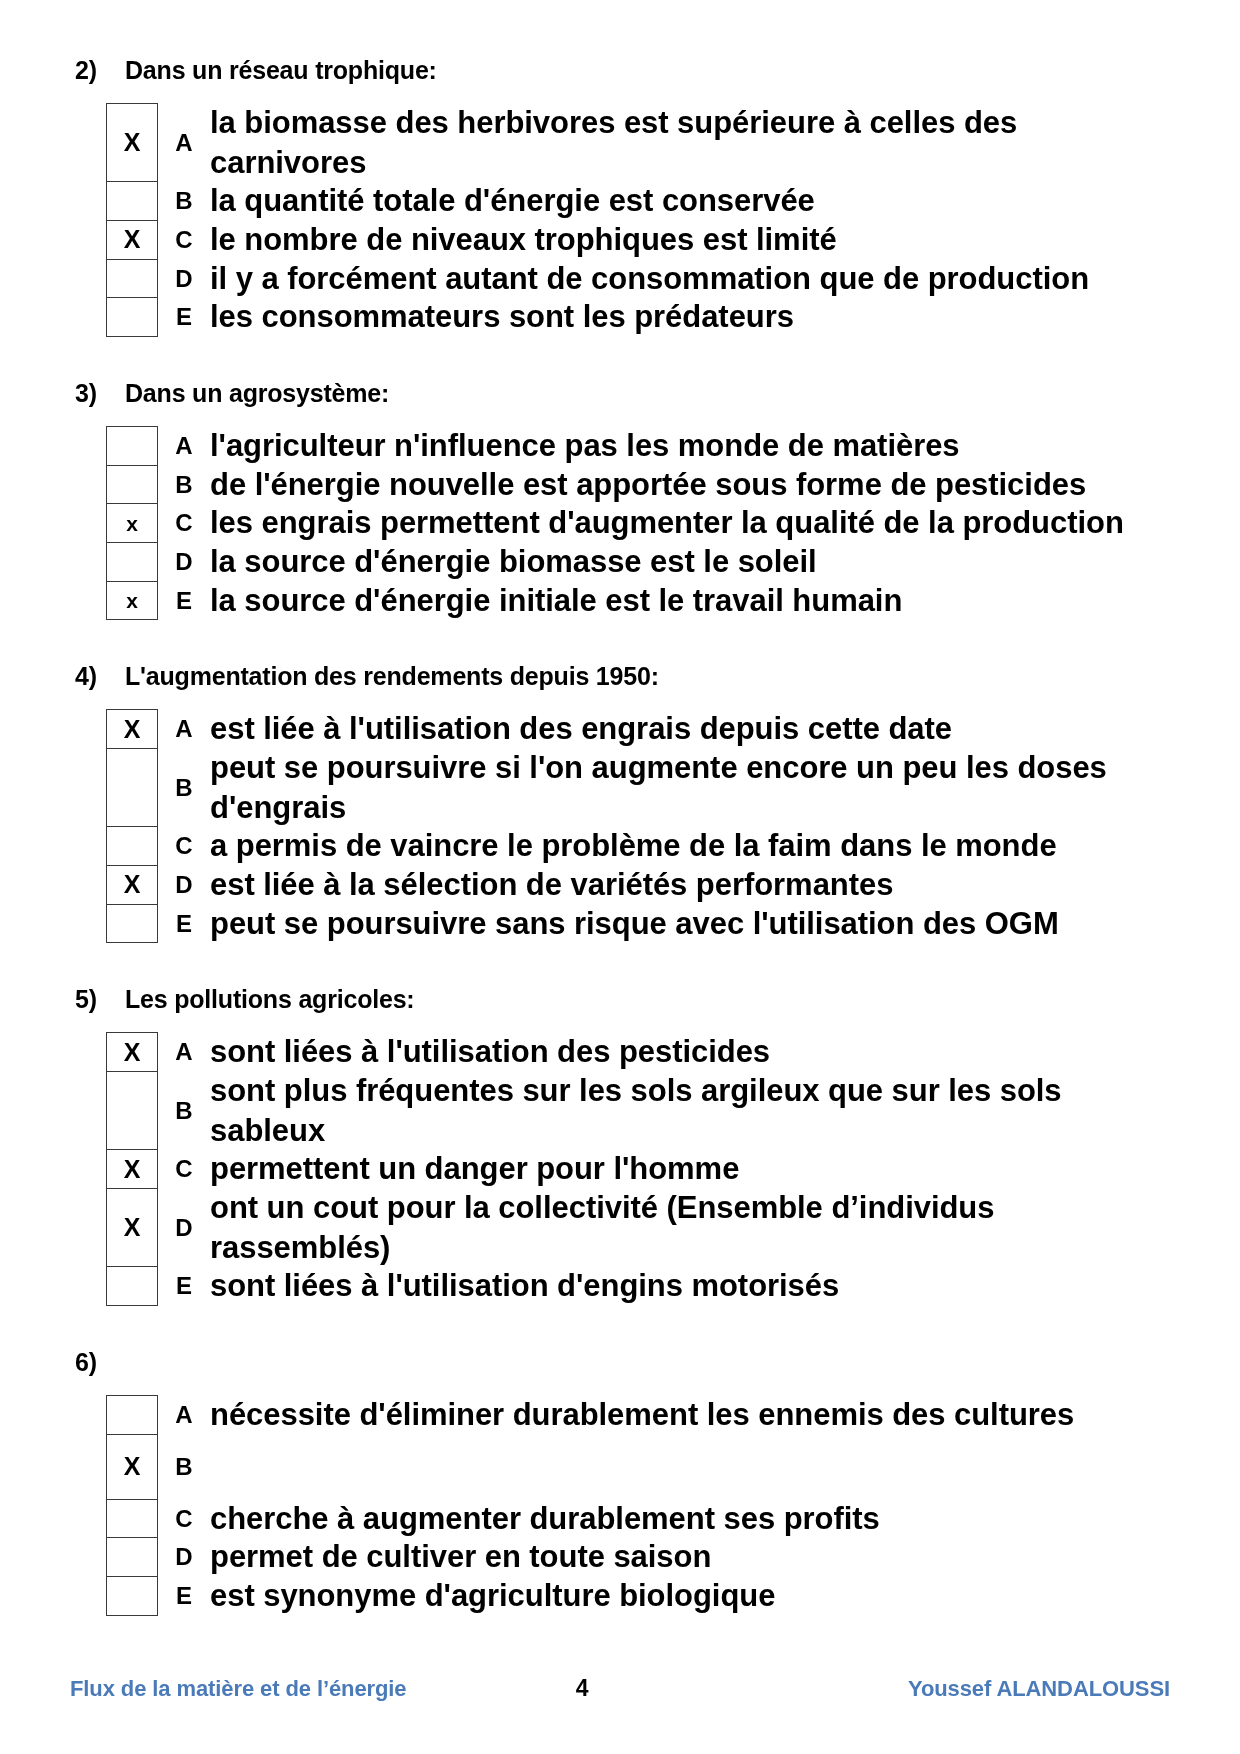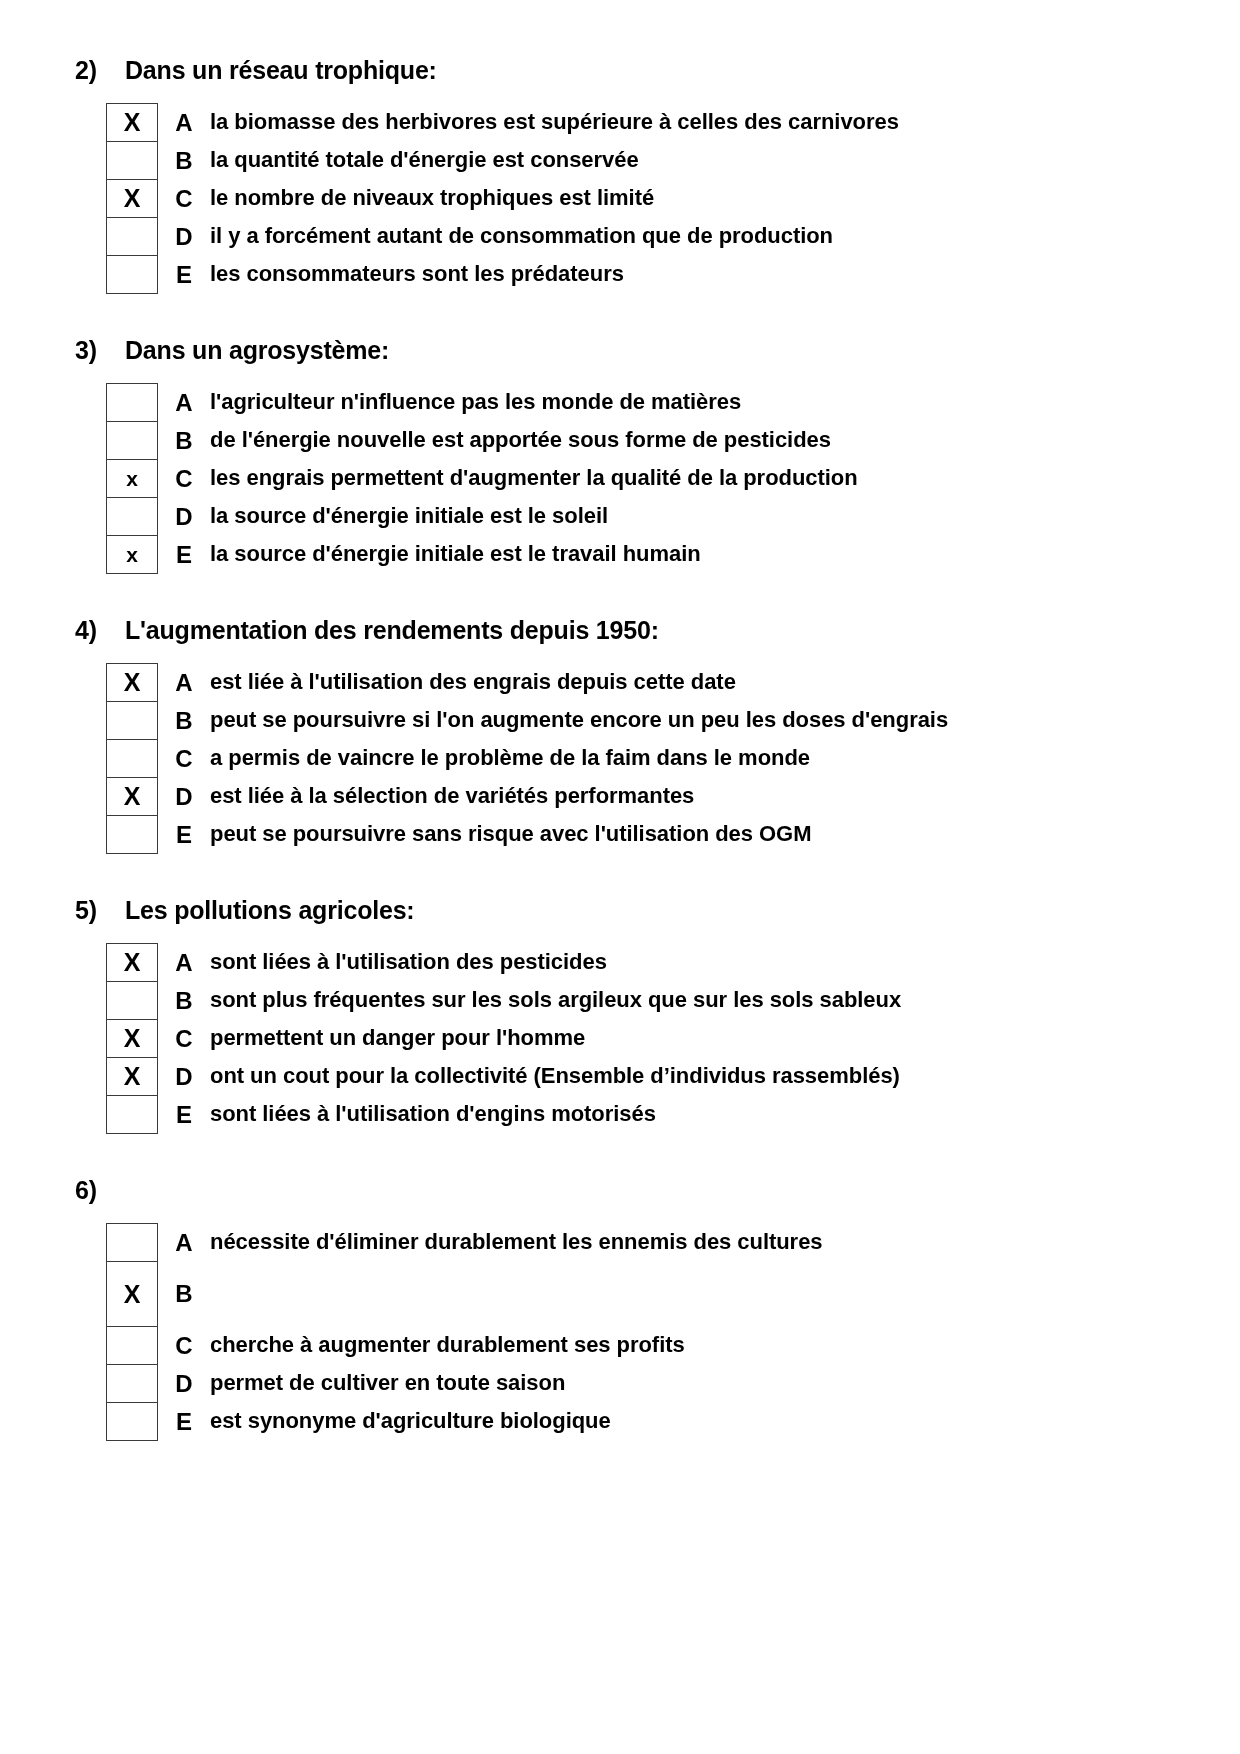--- a/index.html
+++ b/index.html
@@ -88,21 +88,21 @@
     align-items: center;
     justify-content: center;
     padding-left: 10px;
     box-sizing: border-box;
   }
   .opt-letter.centered-two {
     align-items: center;
   }
   .opt-text {
     flex: 1 1 auto;
-    font-size: 22px;
+    font-size: 31px;
     font-weight: bold;
     line-height: 1.28;
     display: flex;
     align-items: center;
     padding-left: 10px;
     letter-spacing: -0.05px;
   }
   .opt-text .twoline {
     display: block;
   }
@@ -218,21 +218,21 @@
             <span class="mark lower">x</span>
           </div>
         <div class="opt-letter">C</div>
         <div class="opt-text">les engrais permettent d'augmenter la qualité de la production</div>
       </div>
       <div class="option">
         <div class="checkbox">
             <span class="mark lower"></span>
           </div>
         <div class="opt-letter">D</div>
-        <div class="opt-text">la source d'énergie initiale est le soleil</div>
+        <div class="opt-text">la source d'énergie biomasse est le soleil</div>
       </div>
       <div class="option">
         <div class="checkbox">
             <span class="mark lower">x</span>
           </div>
         <div class="opt-letter">E</div>
         <div class="opt-text">la source d'énergie initiale est le travail humain</div>
       </div>
     </div>
   </div>
@@ -370,14 +370,19 @@
       <div class="option">
         <div class="checkbox">
             <span class="mark"></span>
           </div>
         <div class="opt-letter">E</div>
         <div class="opt-text">est synonyme d'agriculture biologique</div>
       </div>
     </div>
   </div>
 
+  <div class="footer">
+    <div class="footer-left">Flux de la matière et de l’énergie</div>
+    <div class="footer-page">4</div>
+    <div class="footer-right">Youssef ALANDALOUSSI</div>
+  </div>
 
 </div>
 
 </body></html>

